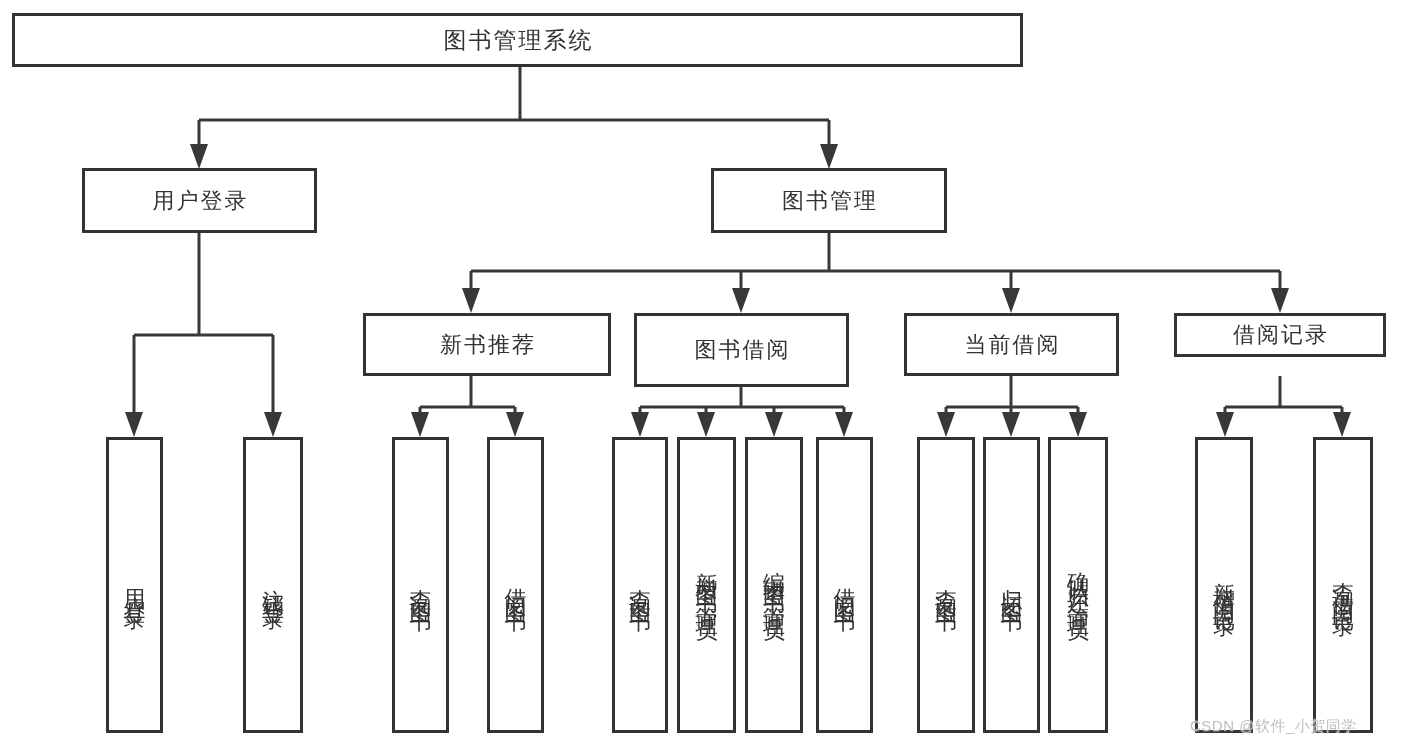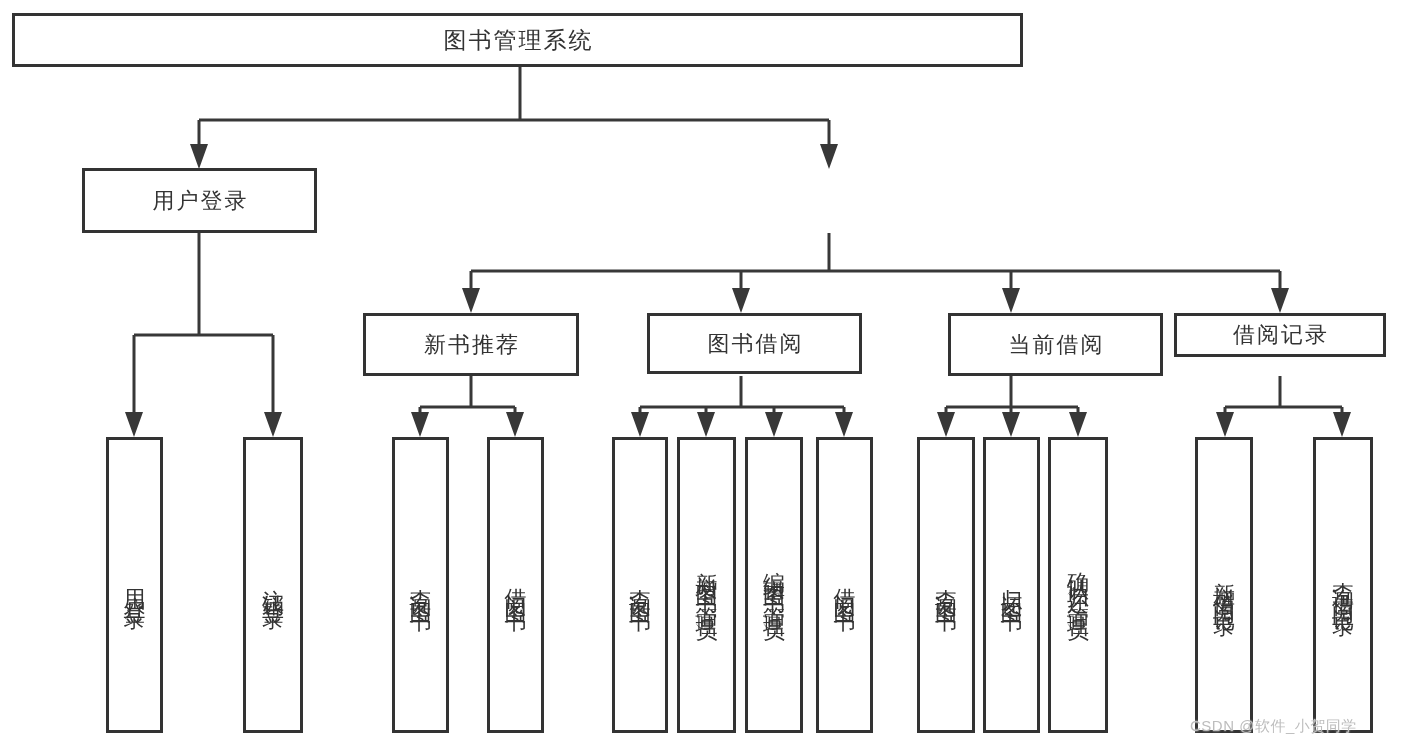--- a/index.html
+++ b/index.html
@@ -84,24 +84,25 @@
       M937 412 L955 412 L946 437 Z
       M1002 412 L1020 412 L1011 437 Z
       M1069 412 L1087 412 L1078 437 Z
       M1216 412 L1234 412 L1225 437 Z
       M1333 412 L1351 412 L1342 437 Z"></path>
   </svg>
 
   <div class="node h root" style="left:12px;top:13px;width:1011px;height:54px;">图书管理系统</div>
 
   <div class="node h" style="left:82px;top:168px;width:235px;height:65px;">用户登录</div>
+  <div class="node h" style="left:711px;top:168px;width:236px;height:65px;">图书管理</div>
 
-  <div class="node h" style="left:363px;top:313px;width:216px;height:63px;">新书推荐</div>
-  <div class="node h" style="left:634px;top:313px;width:215px;height:61px;margin-left:13px;">图书借阅</div>
-  <div class="node h" style="left:904px;top:313px;width:215px;height:63px;margin-left:44px;">当前借阅</div>
+  <div class="node h" style="left:363px;top:313px;width:248px;height:63px;">新书推荐</div>
+  <div class="node h" style="left:634px;top:313px;width:215px;height:74px;">图书借阅</div>
+  <div class="node h" style="left:904px;top:313px;width:215px;height:63px;">当前借阅</div>
   <div class="node h" style="left:1174px;top:313px;width:212px;height:44px;">借阅记录</div>
 
   <div class="node v" style="left:106px;top:437px;width:57px;height:296px;">用户登录</div>
   <div class="node v" style="left:243px;top:437px;width:60px;height:296px;">注销登录</div>
 
   <div class="node v" style="left:392px;top:437px;width:57px;height:296px;">查询图书</div>
   <div class="node v" style="left:487px;top:437px;width:57px;height:296px;">借阅图书</div>
 
   <div class="node v" style="left:612px;top:437px;width:56px;height:296px;">查询图书</div>
   <div class="node v" style="left:677px;top:437px;width:59px;height:296px;">新增图书（管理员）</div>

